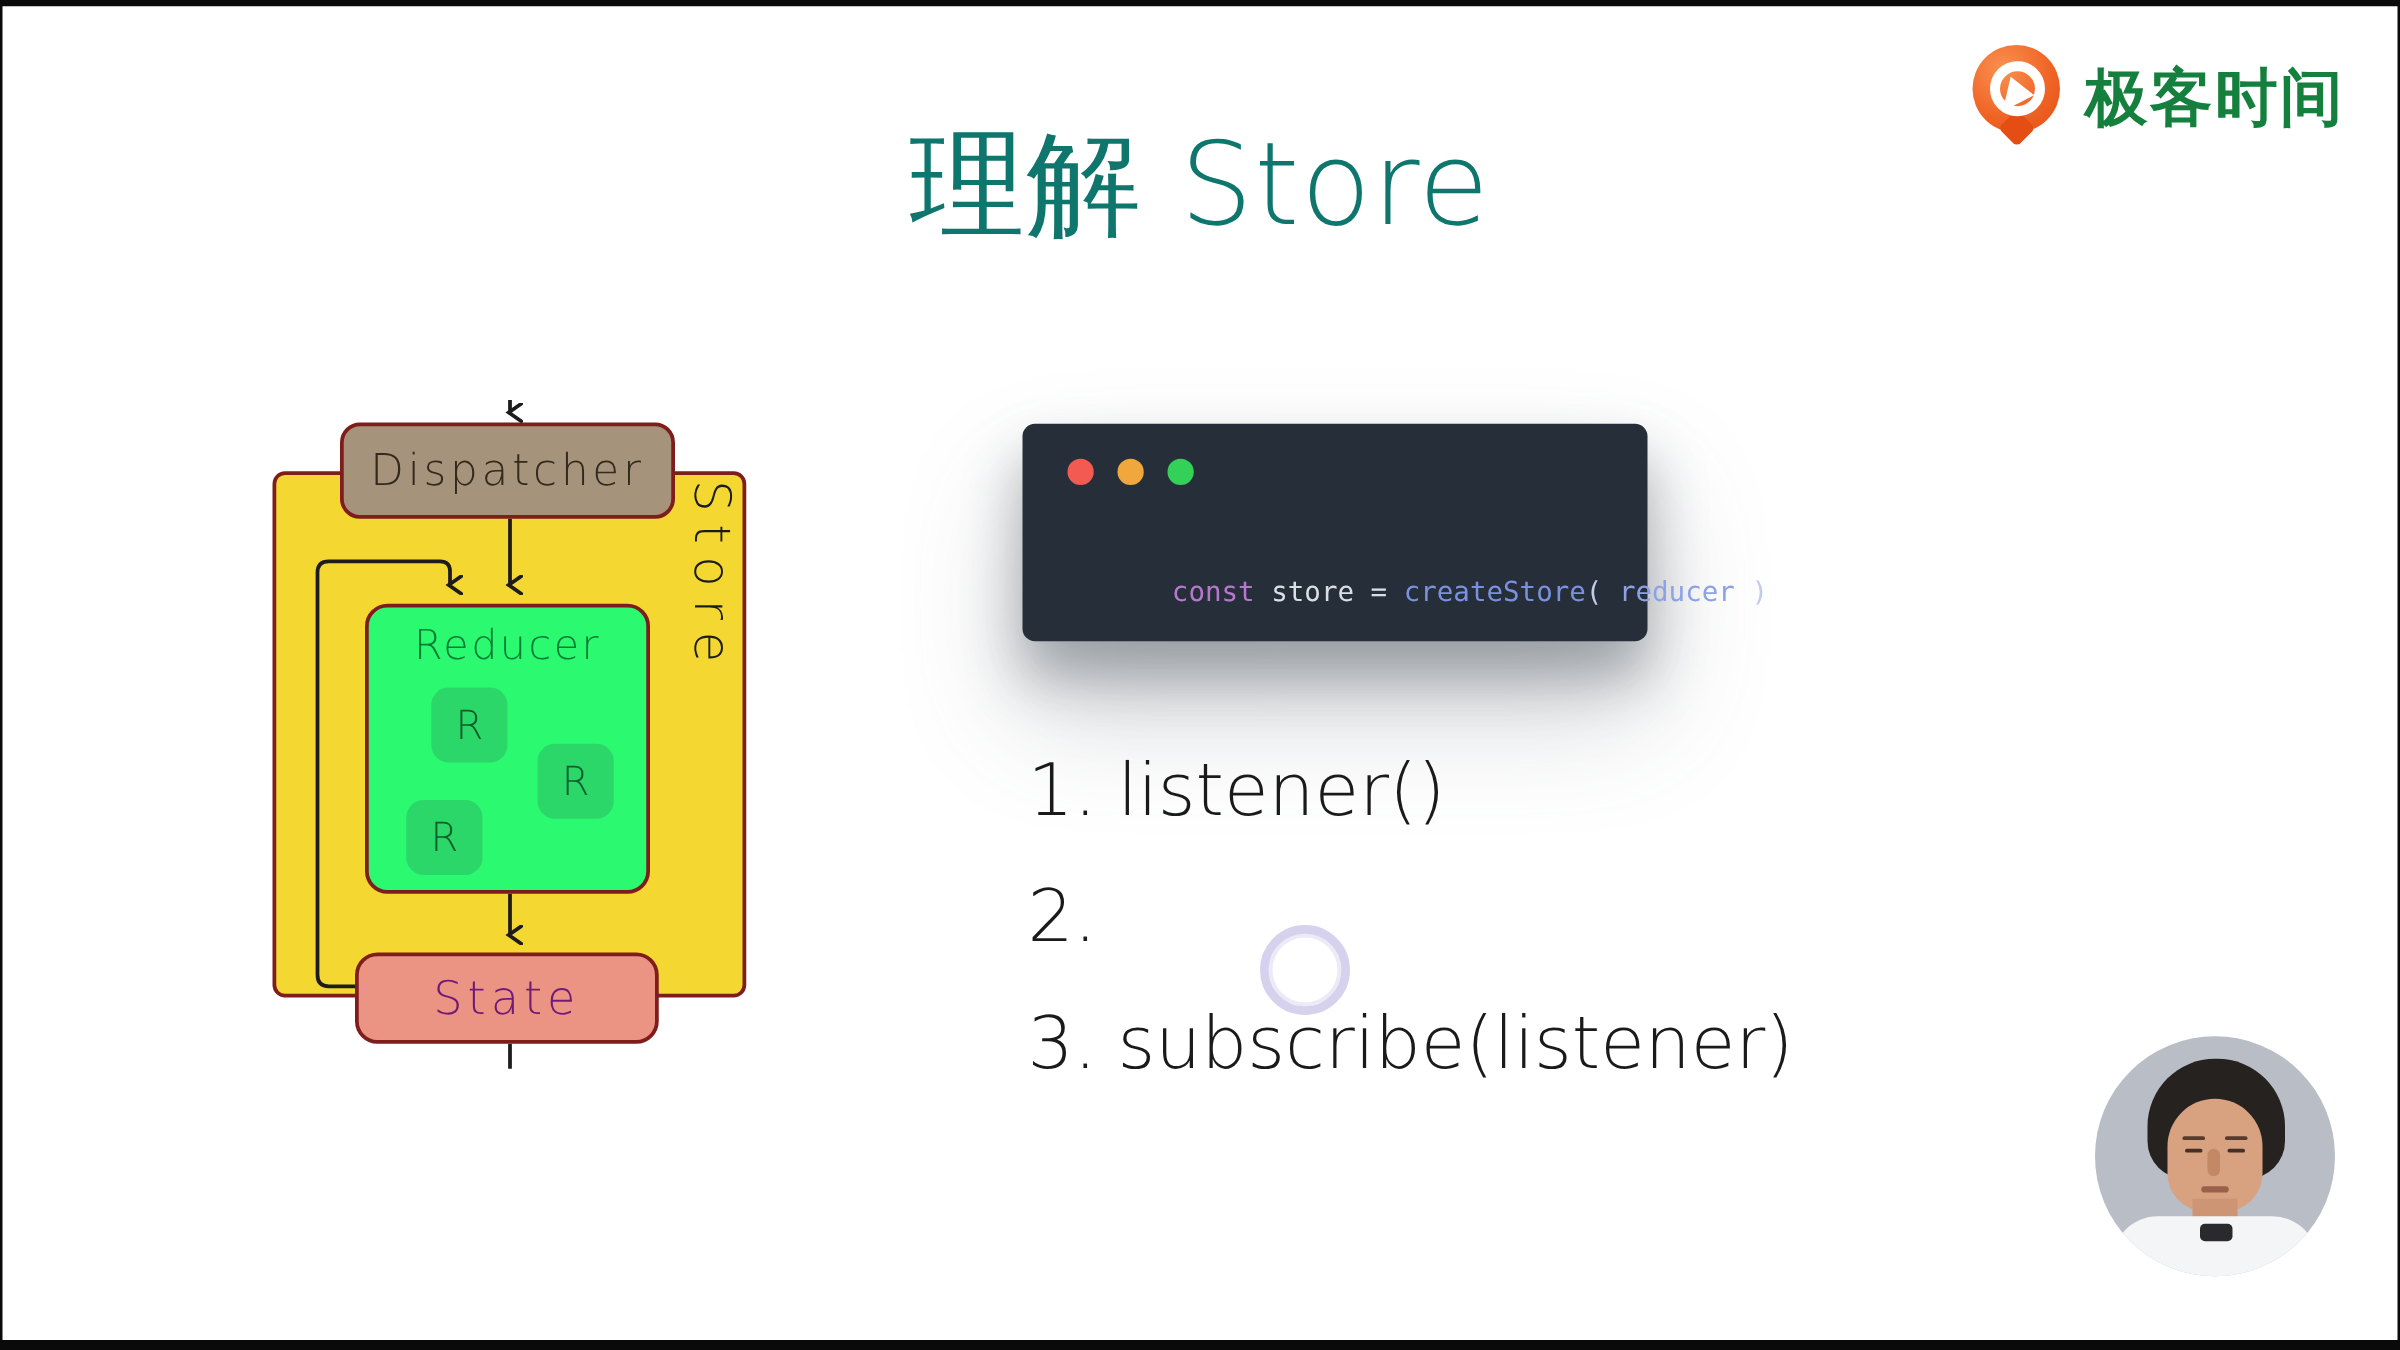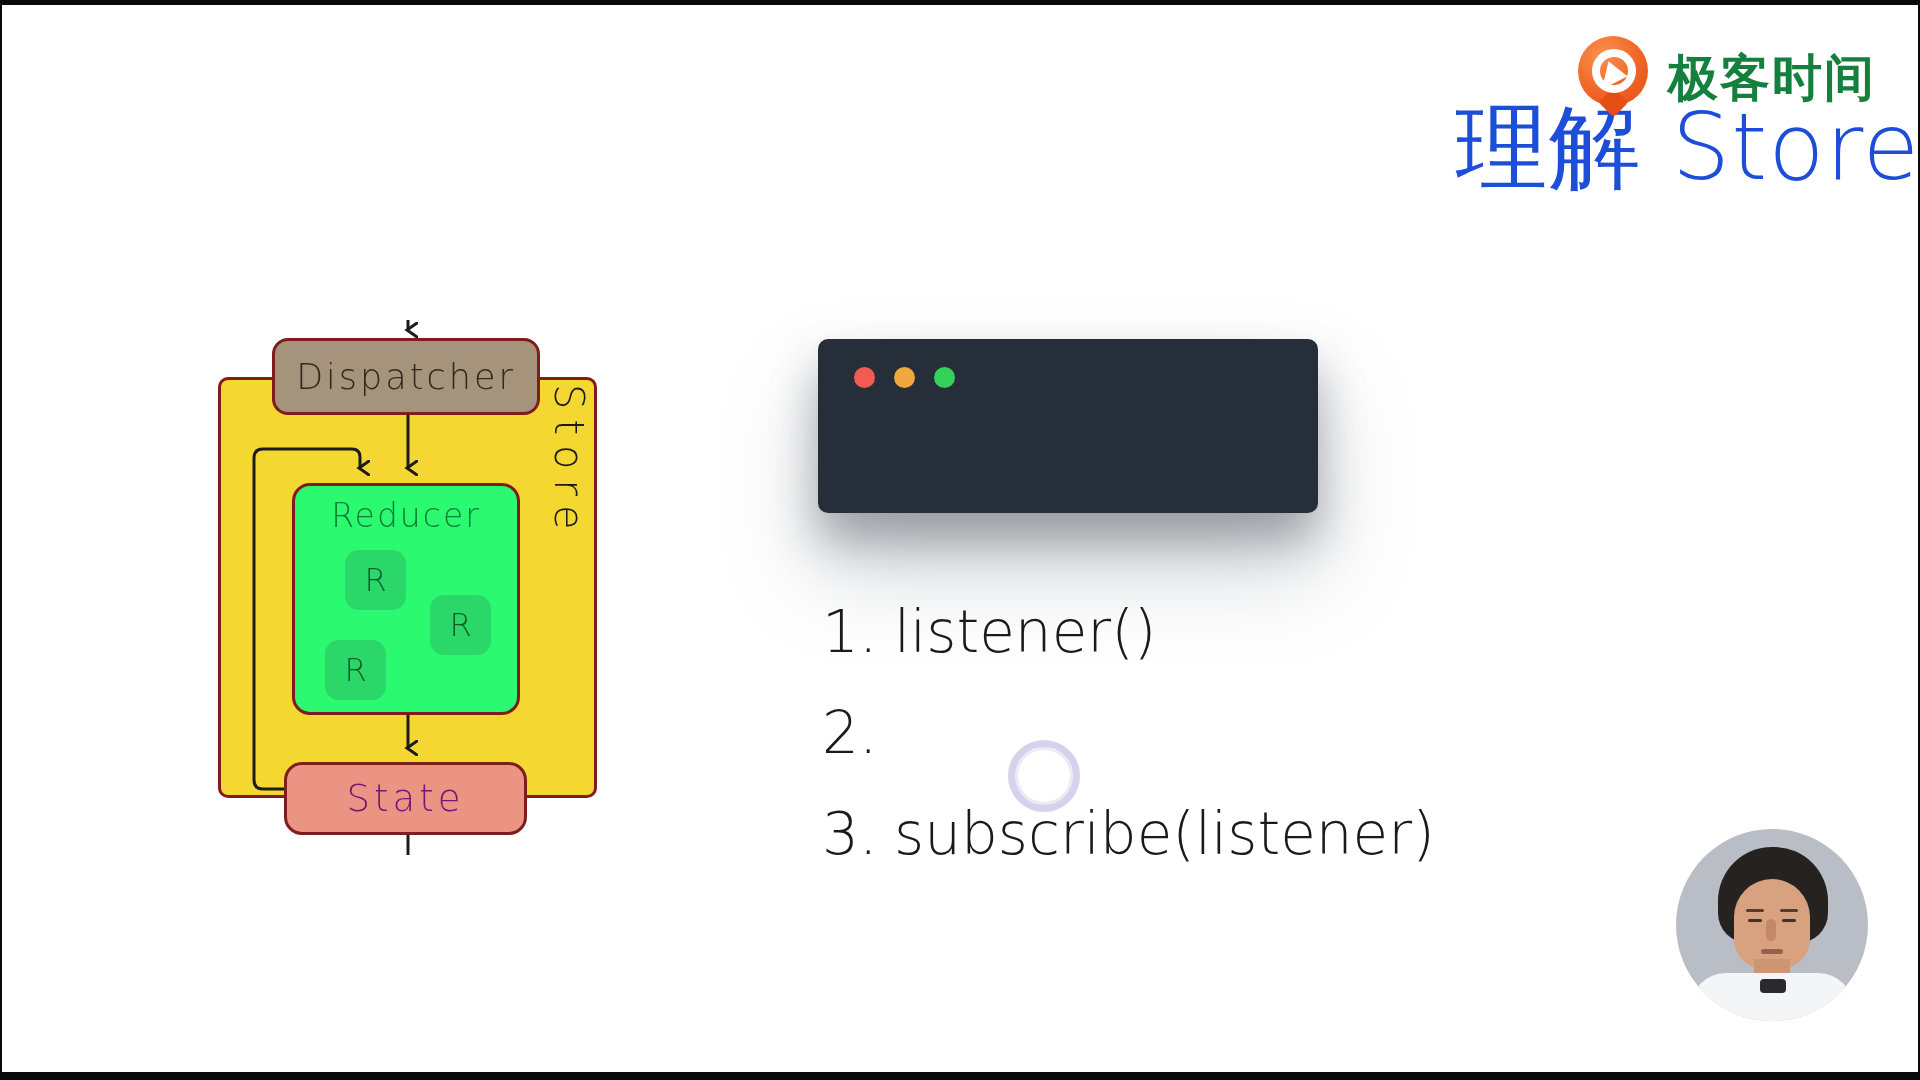--- a/index.html
+++ b/index.html
@@ -9,22 +9,22 @@
   }
   
   .edge { position:absolute; background:#0a0a0a; }
   .edge-top { left:0; top:0; width:1920px; height:5px; }
   .edge-bottom { left:0; top:1072px; width:1920px; height:8px; }
   .edge-left { left:0; top:0; width:2px; height:1080px; }
   .edge-right { left:1918px; top:0; width:2px; height:1080px; }
 
   
   .title {
-    position:absolute; left:0; top:86px; width:100%; text-align:right;
-    font-size:92px; font-weight:200; color:#1d4ed8; letter-spacing:1px;
+    position:absolute; left:0; top:86px; width:100%; text-align:center;
+    font-size:92px; font-weight:200; color:#0f766e; letter-spacing:1px;
   }
 
   
   .brand { position:absolute; left:1576px; top:36px; display:flex; align-items:center; gap:16px; }
   .brand-icon { position:relative; width:76px; height:84px; }
   .pin-body { position:absolute; left:2px; top:0; width:70px; height:70px;
     background:radial-gradient(circle at 35% 28%, #fa9150 0%, #ef6526 55%, #e44d13 100%);
     border-radius:50%; }
   .pin-tip { position:absolute; left:27px; top:56px; width:21px; height:21px;
     border-radius:4px; transform:rotate(45deg); }
@@ -154,20 +154,23 @@
   <div class="dg-box state-box" style="background-color: rgb(236, 148, 132);">
     <span>State</span>
   </div>
 
   <div class="code-card" style="background-color: rgb(38, 47, 57);">
     <div class="dots">
       <div class="dot" style="background-color: rgb(243, 90, 82);"></div>
       <div class="dot" style="background-color: rgb(240, 167, 60);"></div>
       <div class="dot" style="background-color: rgb(51, 209, 88);"></div>
     </div>
+    <div class="code-line">
+      <span style="color: rgb(182, 120, 206);">const </span><span style="color: rgb(217, 223, 231);">store </span><span style="color: rgb(217, 223, 231);">= </span><span style="color: rgb(122, 145, 224);">createStore</span><span style="color: rgb(194, 204, 232);">( </span><span style="color: rgb(140, 162, 230);">reducer</span><span style="color: rgb(194, 204, 232);"> )</span>
+    </div>
   </div>
 
   <div class="methods">
     <div class="method-item">
       <span class="method-num">1.</span>
       <span>listener()</span>
     </div>
     <div class="method-item">
       <span class="method-num">2.</span>
     </div>

